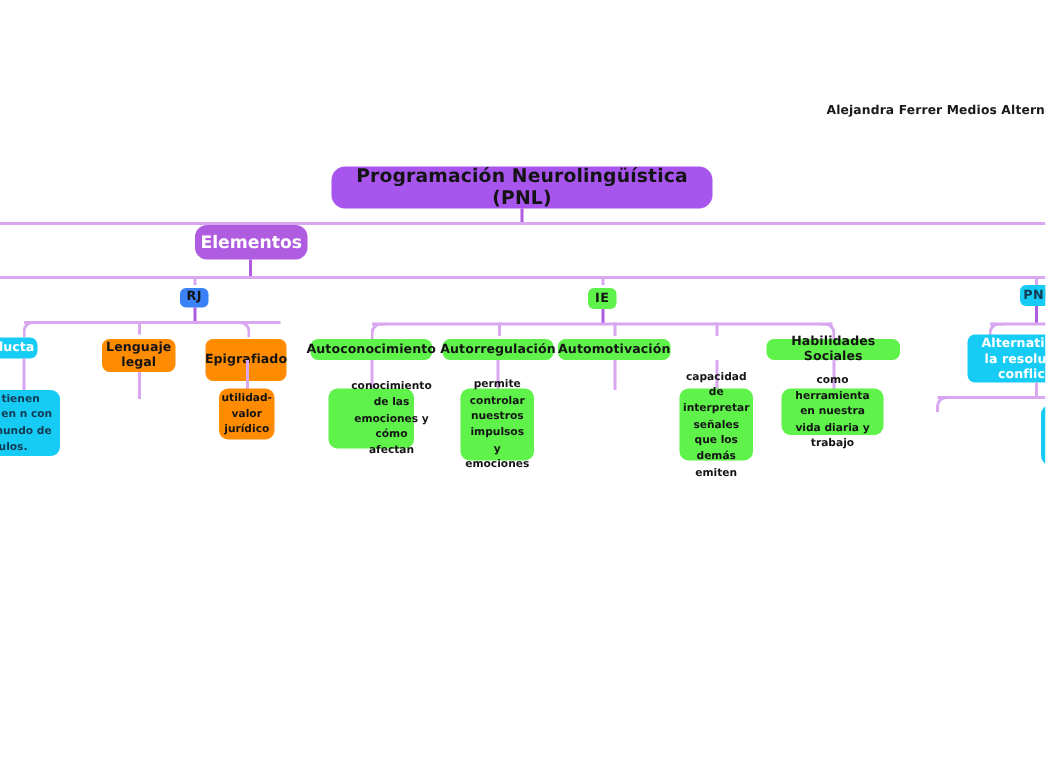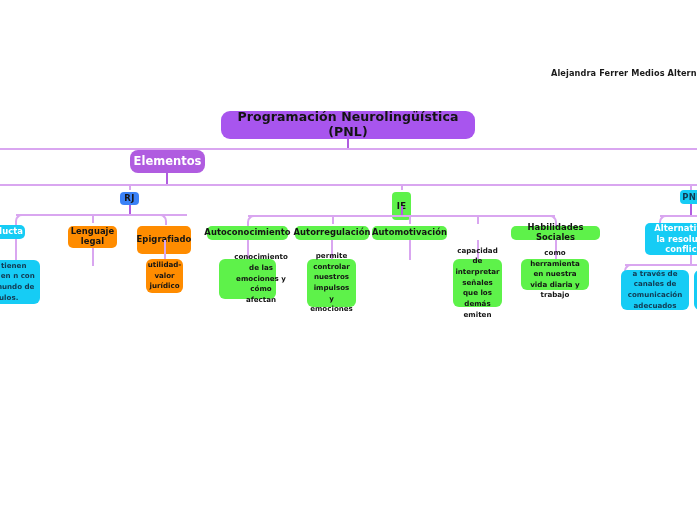--- a/index.html
+++ b/index.html
@@ -153,21 +153,21 @@
   <div class="node leaf leaf-cyan" style="left:-30px; top:260px; width:70px; height:44px;">que tienen sonas en n con su o mundo de mulos.</div>
 
   <div class="node head head-orange" style="left:68px; top:226px; width:49px; height:22px;">Lenguaje legal</div>
   <div class="conn v" style="left:92px; top:248px; height:18px;"></div>
 
   <div class="node head head-orange" style="left:137px; top:226px; width:54px; height:28px;">Epigrafiado</div>
   <div class="conn v" style="left:164px; top:240px; height:20px;"></div>
   <div class="node leaf leaf-orange" style="left:146px; top:259px; width:37px; height:34px;">utilidad- valor jurídico</div>
 
   <div class="conn v" style="left:401px; top:184px; height:6px;"></div>
-  <div class="node badge badge-green" style="left:392px; top:192px; width:19px; height:28px;">IE</div>
+  <div class="node badge badge-green" style="left:392px; top:192px; width:19px; height:14px;">IE</div>
   <div class="conn v strong" style="left:401px; top:206px; height:10px;"></div>
 
   <div class="conn h" style="left:248px; top:215px; width:307px;"></div>
   <div class="corner tl" style="left:247px; top:215px; width:8px; height:9px;"></div>
   <div class="corner tr" style="left:547px; top:215px; width:8px; height:9px;"></div>
   <div class="conn v" style="left:332px; top:215px; height:9px;"></div>
   <div class="conn v" style="left:409px; top:215px; height:9px;"></div>
   <div class="conn v" style="left:477px; top:215px; height:9px;"></div>
 
   <div class="node head head-green" style="left:207px; top:226px; width:81px; height:14px;">Autoconocimiento</div>
@@ -194,16 +194,15 @@
   <div class="conn v strong" style="left:690px; top:204px; height:12px;"></div>
 
   <div class="conn h" style="left:660px; top:215px; width:45px;"></div>
   <div class="corner tl" style="left:659px; top:215px; width:8px; height:9px;"></div>
 
   <div class="node head head-cyan" style="left:645px; top:223px; width:72px; height:32px; line-height:1.25;">Alternativa la resoluci conflic</div>
   <div class="conn v" style="left:690px; top:255px; height:10px;"></div>
   <div class="conn h" style="left:625px; top:264px; width:72px;"></div>
   <div class="corner tl" style="left:624px; top:264px; width:8px; height:9px;"></div>
 
-  <div class="node leaf leaf-cyan" style="left:621px; top:270px; width:68px; height:40px;">a través de canales de comunicación adecuados</div>
   <div class="node leaf leaf-cyan" style="left:694px; top:270px; width:30px; height:40px;"></div>
 
 </div>
 
 </body></html>

